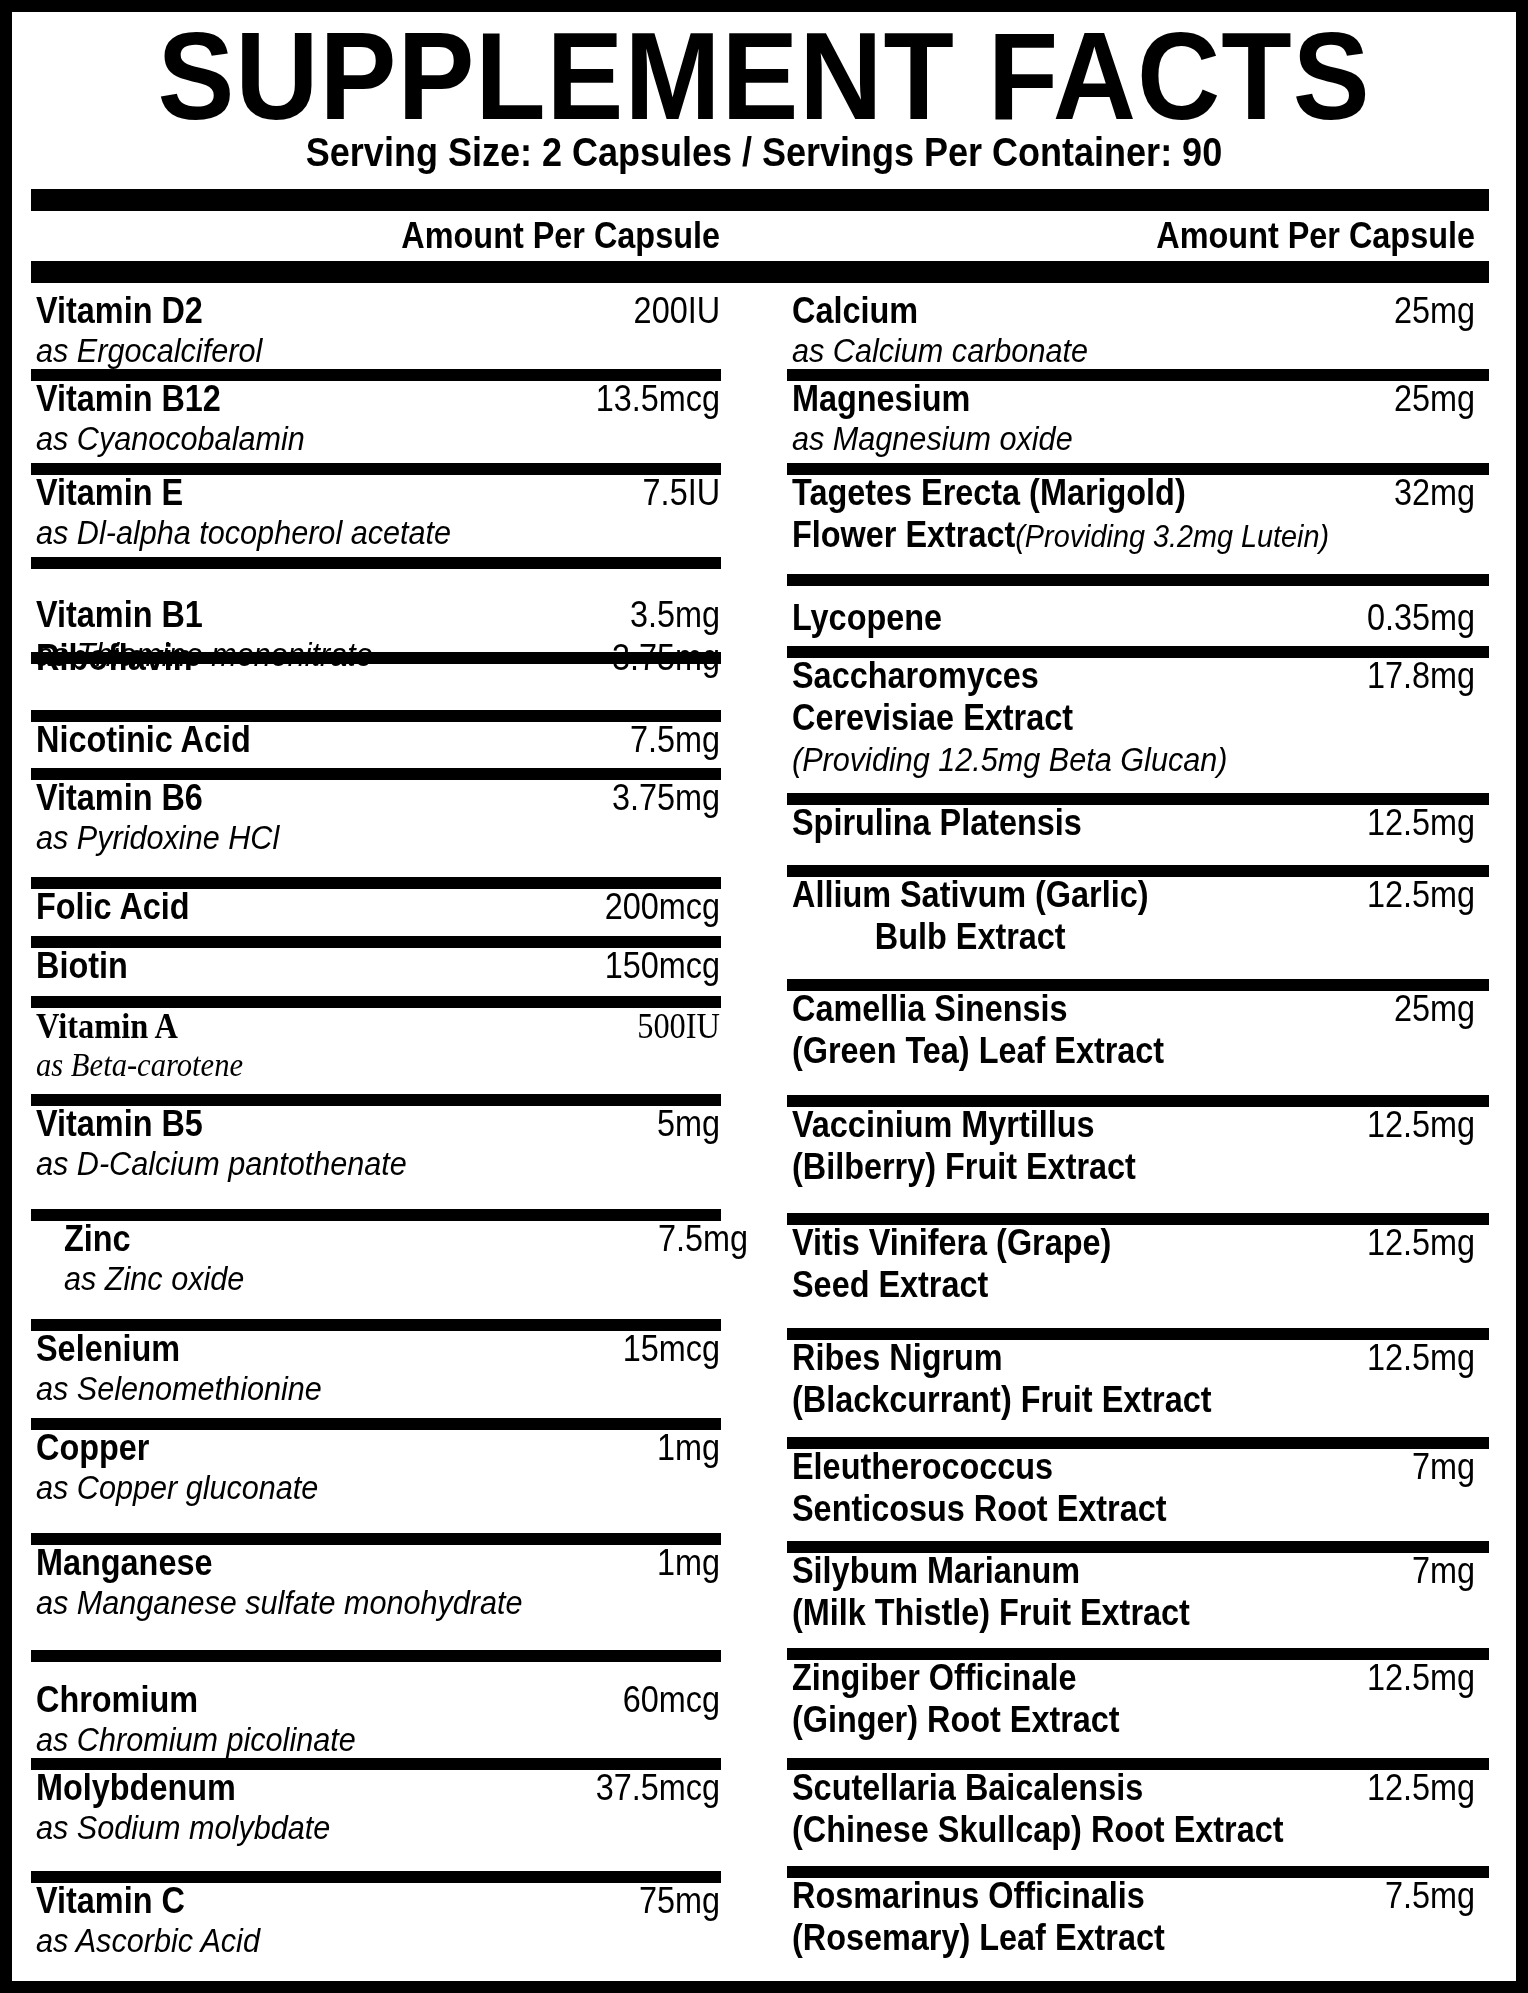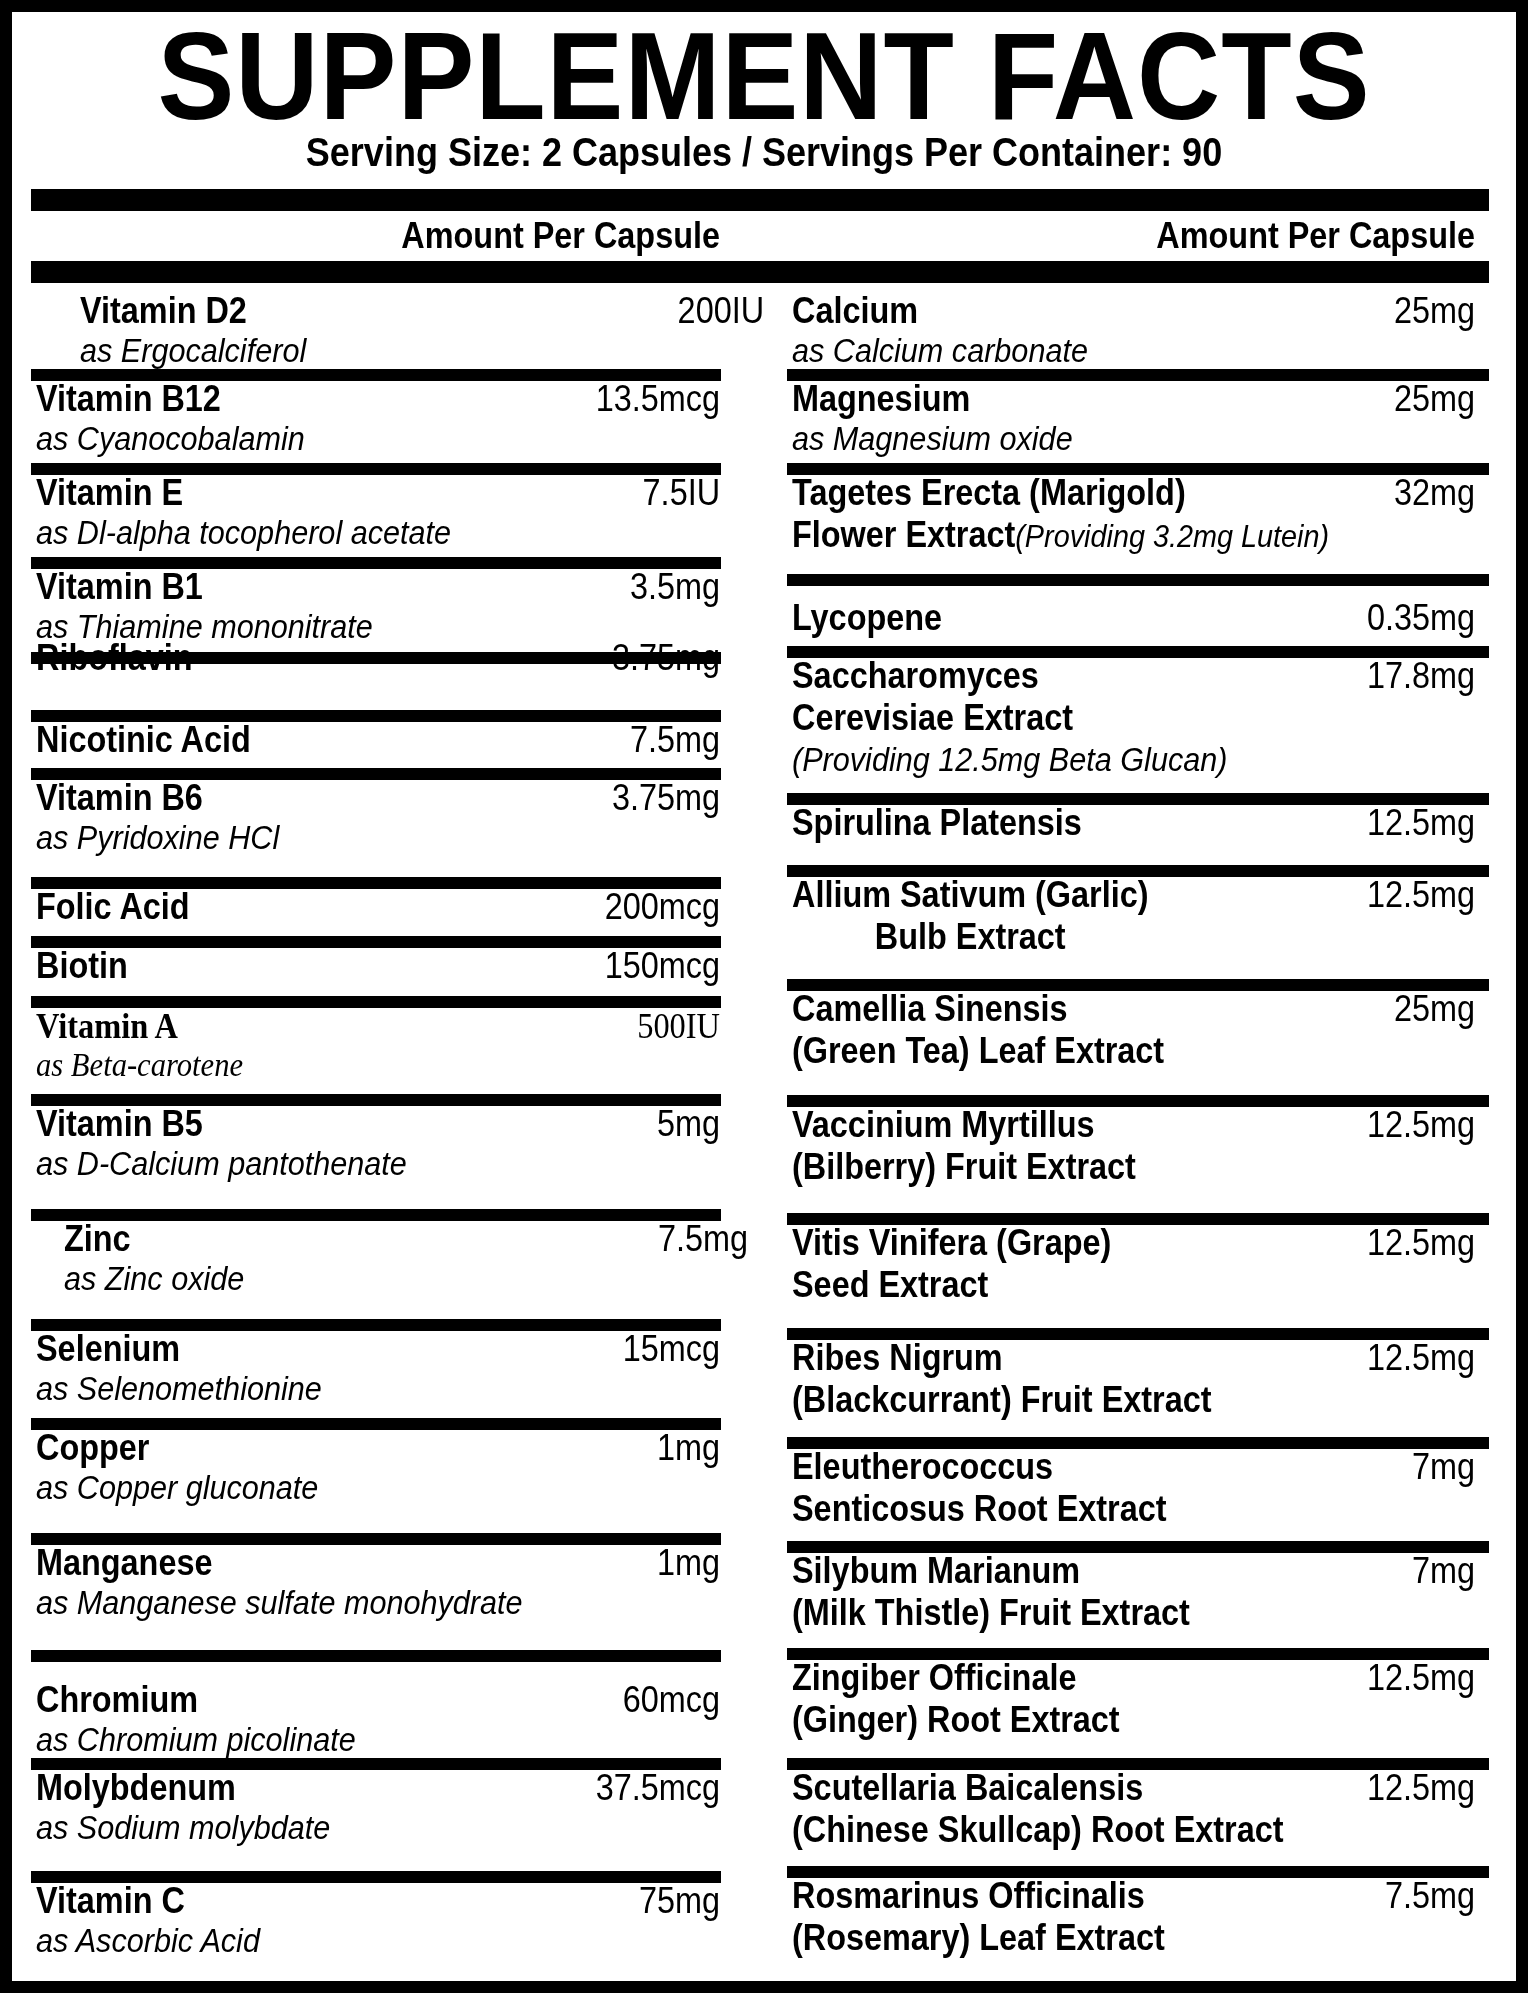--- a/index.html
+++ b/index.html
@@ -52,36 +52,36 @@
     <div class="bar" style="left: 31px; top: 936px; width: 690px; height: 12px;"></div>
     <div class="bar" style="left: 31px; top: 996px; width: 690px; height: 12px;"></div>
     <div class="bar" style="left: 31px; top: 1094px; width: 690px; height: 12px;"></div>
     <div class="bar" style="left: 31px; top: 1209px; width: 690px; height: 12px;"></div>
     <div class="bar" style="left: 31px; top: 1319px; width: 690px; height: 12px;"></div>
     <div class="bar" style="left: 31px; top: 1418px; width: 690px; height: 12px;"></div>
     <div class="bar" style="left: 31px; top: 1533px; width: 690px; height: 12px;"></div>
     <div class="bar" style="left: 31px; top: 1650px; width: 690px; height: 12px;"></div>
     <div class="bar" style="left: 31px; top: 1758px; width: 690px; height: 12px;"></div>
     <div class="bar" style="left: 31px; top: 1871px; width: 690px; height: 12px;"></div>
-    <div class="row lcol" style="top: 290px; height: 90px; margin-left: 44px;">
+    <div class="row lcol" style="top: 290px; height: 90px;">
       <span class="name"><span>Vitamin D2</span></span>
       <span class="amt">200IU</span>
       <span class="sub" style="top:40px">as Ergocalciferol</span>
     </div>
     <div class="row lcol" style="top: 378px; height: 90px;">
       <span class="name"><span>Vitamin B12</span></span>
       <span class="amt">13.5mcg</span>
       <span class="sub" style="top:40px">as Cyanocobalamin</span>
     </div>
     <div class="row lcol" style="top: 472px; height: 90px;">
       <span class="name"><span>Vitamin E</span></span>
       <span class="amt">7.5IU</span>
       <span class="sub" style="top:40px">as Dl-alpha tocopherol acetate</span>
     </div>
-    <div class="row lcol" style="top: 566px; height: 90px;">
+    <div class="row lcol" style="top: 594px; height: 90px;">
       <span class="name"><span>Vitamin B1</span></span>
       <span class="amt">3.5mg</span>
       <span class="sub" style="top:40px">as Thiamine mononitrate</span>
     </div>
     <div class="row lcol" style="top: 637px; height: 90px;">
       <span class="name"><span>Riboflavin</span></span>
       <span class="amt">3.75mg</span>
     </div>
     <div class="row lcol" style="top: 719px; height: 90px;">
       <span class="name"><span>Nicotinic Acid</span></span>

